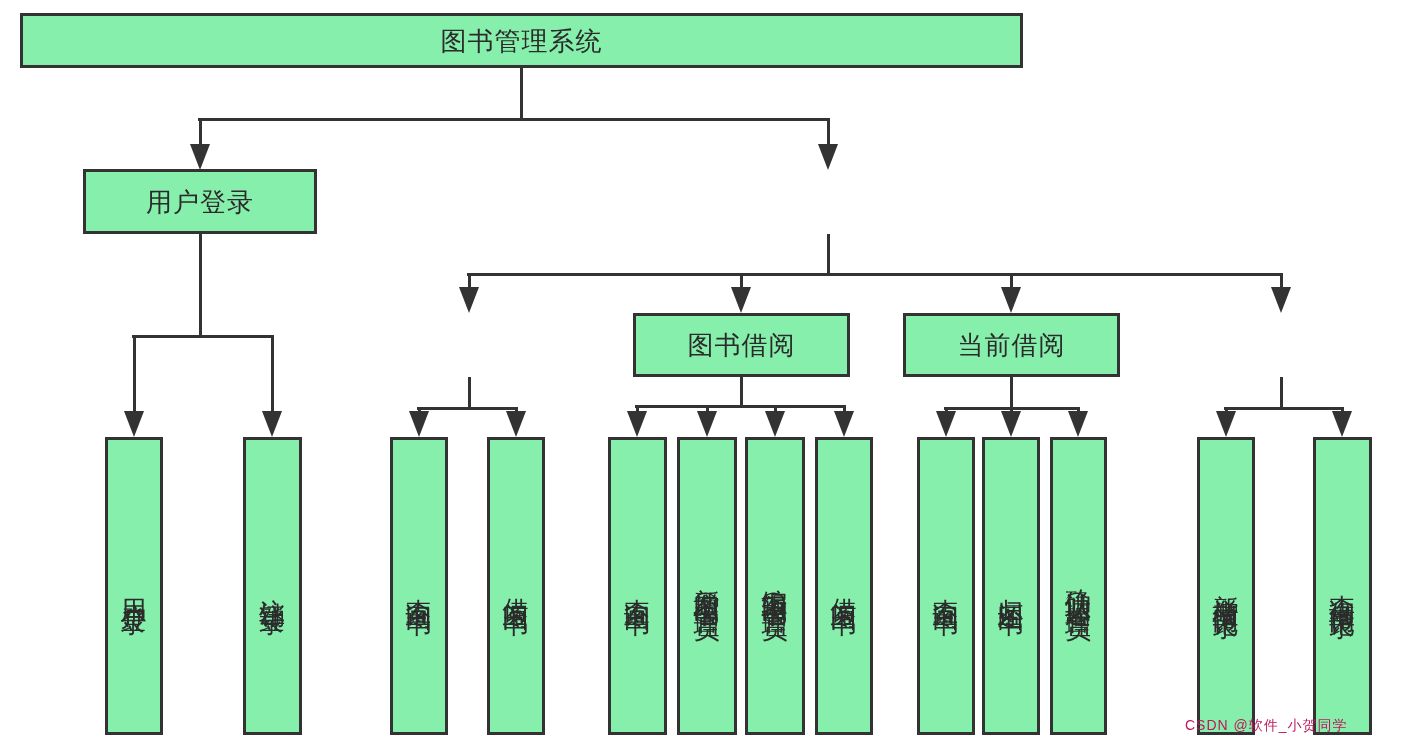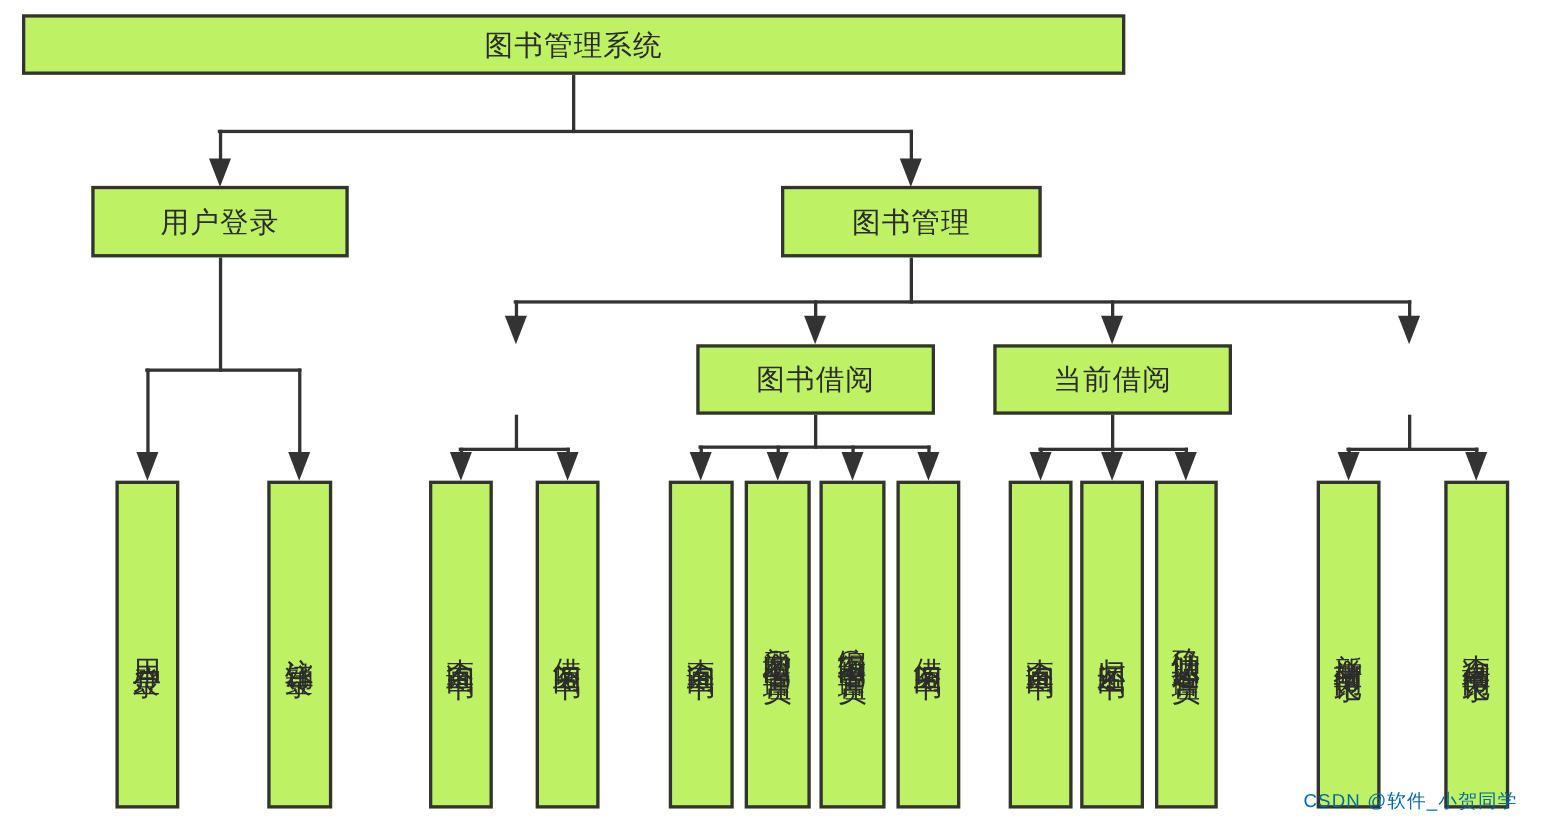--- a/index.html
+++ b/index.html
@@ -8,21 +8,21 @@
     width: 1405px;
     height: 747px;
     background: #ffffff;
     font-family: "Liberation Sans", "DejaVu Sans", sans-serif;
     overflow: hidden;
   }
   .node {
     position: absolute;
     box-sizing: border-box;
     border: 3px solid #333333;
-    background: #bef264;
+    background: #86efac;
     display: flex;
     align-items: center;
     justify-content: center;
     color: #2b2b2b;
     font-size: 26px;
     line-height: 1;
     z-index: 2;
   }
   .node .htext {
     letter-spacing: 1px;
@@ -50,40 +50,37 @@
     position: absolute;
     width: 0;
     height: 0;
     border-left: 10px solid transparent;
     border-right: 10px solid transparent;
     border-top: 26px solid #333333;
     z-index: 1;
   }
   .watermark {
     position: absolute;
-    color: #0369a1;
-    font-size: 17px;
+    color: #be185d;
+    font-size: 14px;
     letter-spacing: 1px;
     white-space: nowrap;
     z-index: 5;
   }
 </style>
 </head>
 <body>
 
 <div id="canvas">
   <div class="watermark" id="wm" style="left: 1185px; top: 717px;">CSDN @软件_小贺同学</div>
 <div class="node" style="left: 20px; top: 13px; width: 1003px; height: 55px;">
       <span class="htext">图书管理系统</span>
     </div>
     <div class="node" style="left: 83px; top: 169px; width: 234px; height: 65px;">
       <span class="htext">用户登录</span>
-    </div>
-    <div class="node" style="left: 710px; top: 169px; width: 237px; height: 65px;">
-      <span class="htext">图书管理</span>
     </div>
     <div class="node" style="left: 903px; top: 313px; width: 217px; height: 64px;">
       <span class="htext">当前借阅</span>
     </div>
     <div class="node" style="left: 633px; top: 313px; width: 217px; height: 64px;">
       <span class="htext">图书借阅</span>
     </div>
     <div class="node" style="left: 105px; top: 437px; width: 58px; height: 298px;">
       <span class="vtext">用户登录</span>
     </div>

